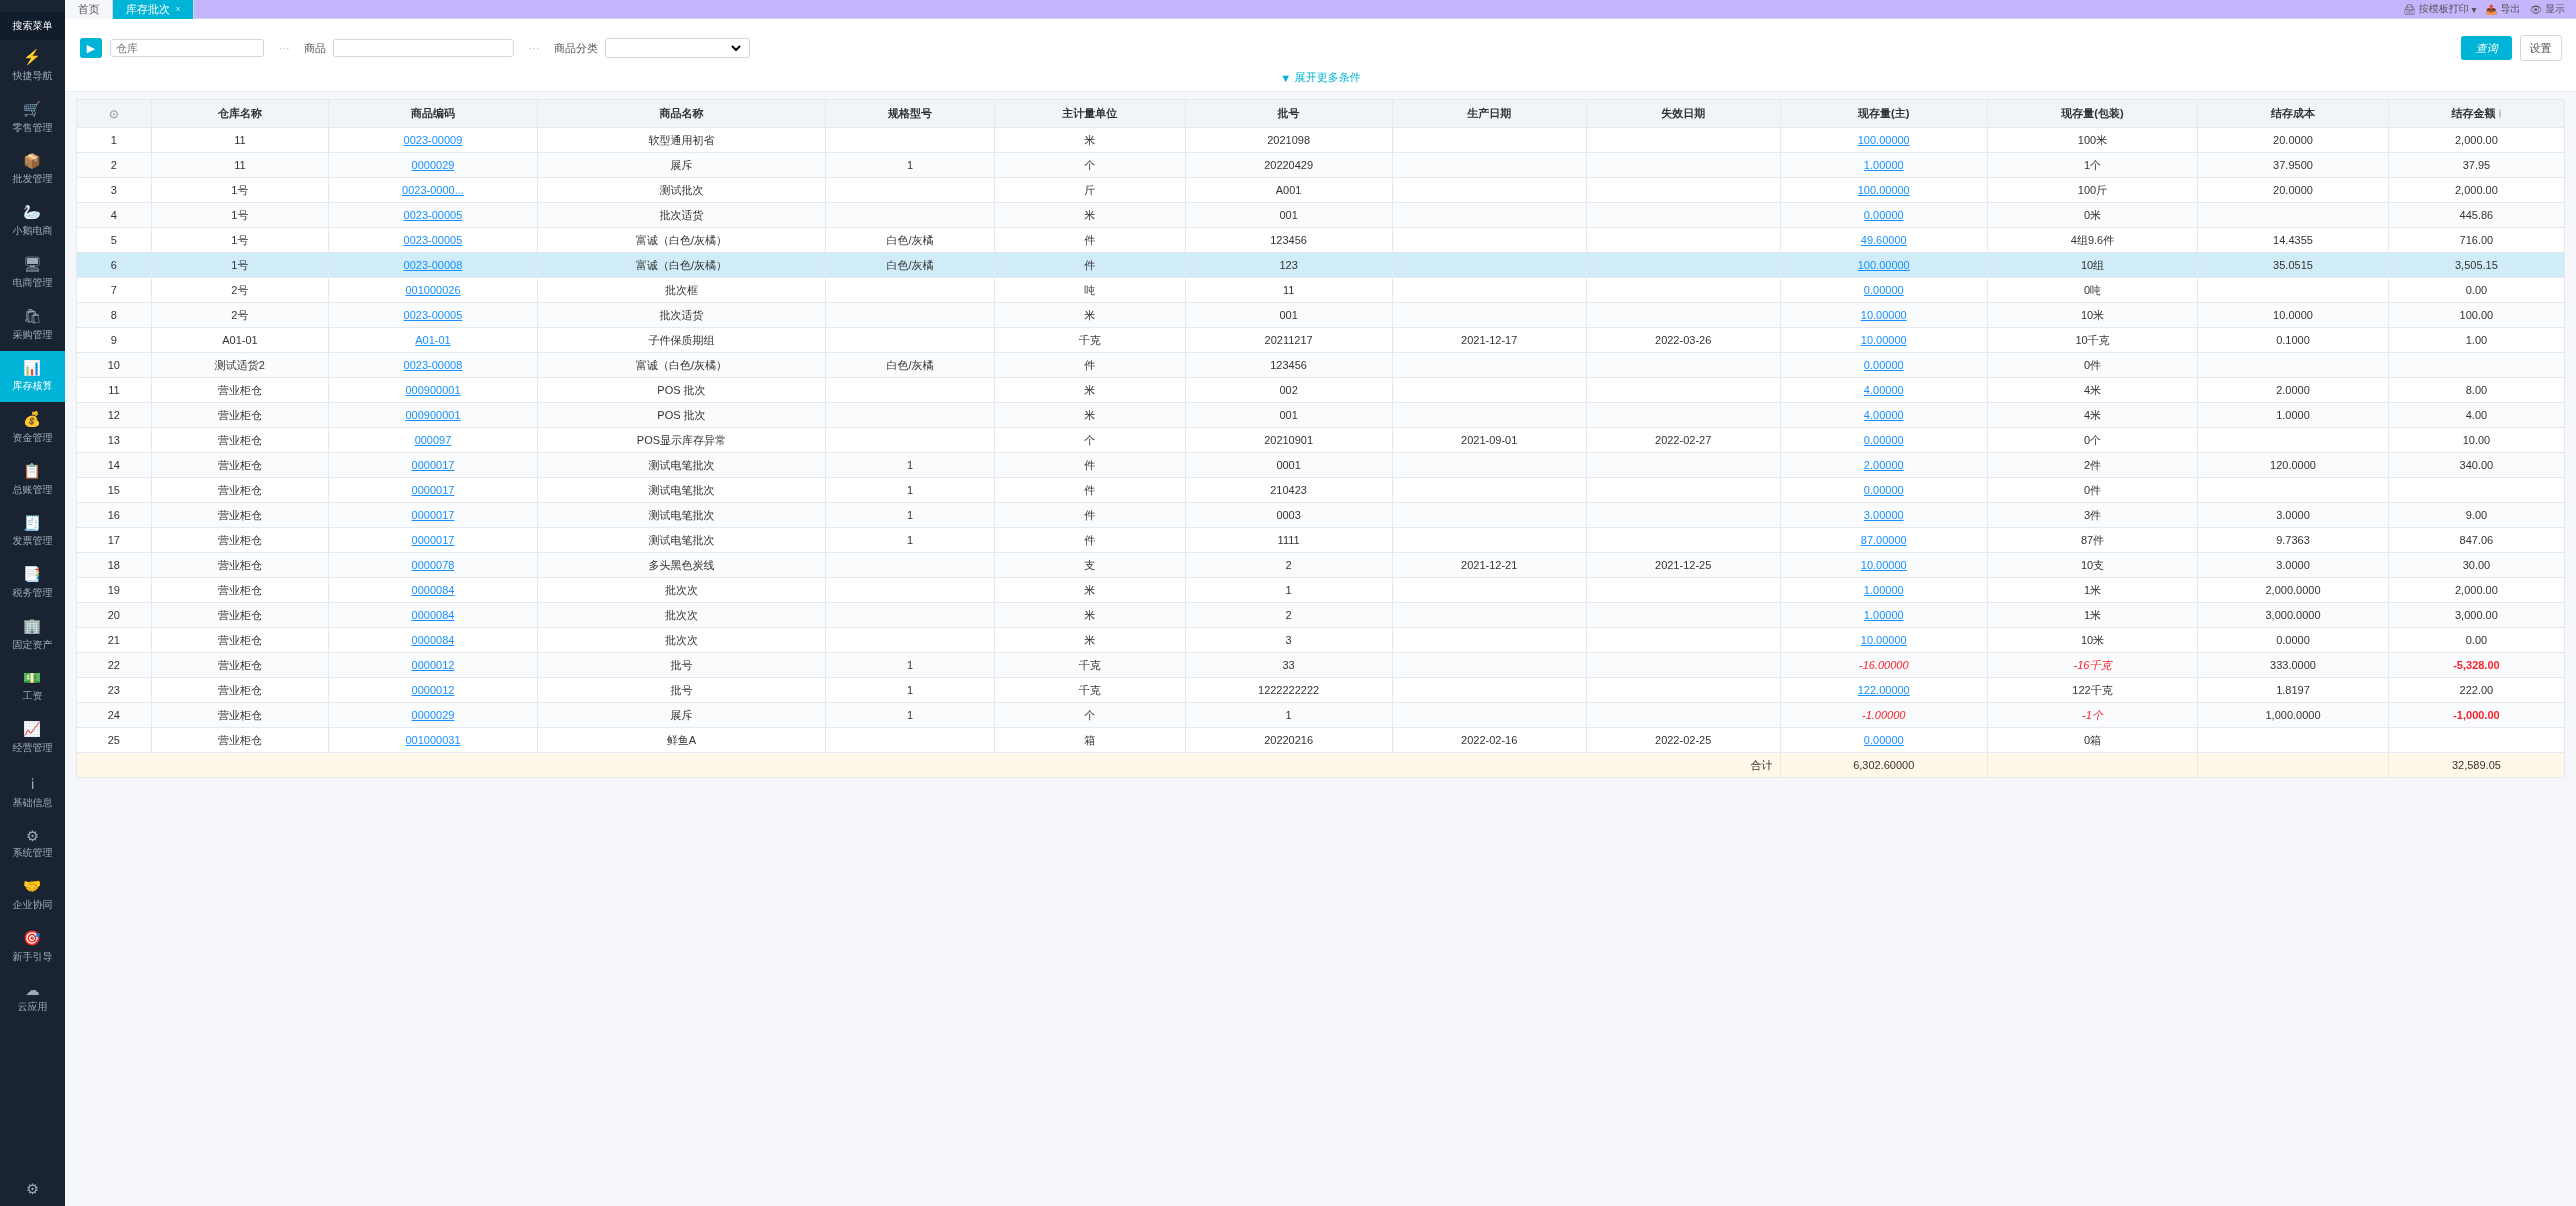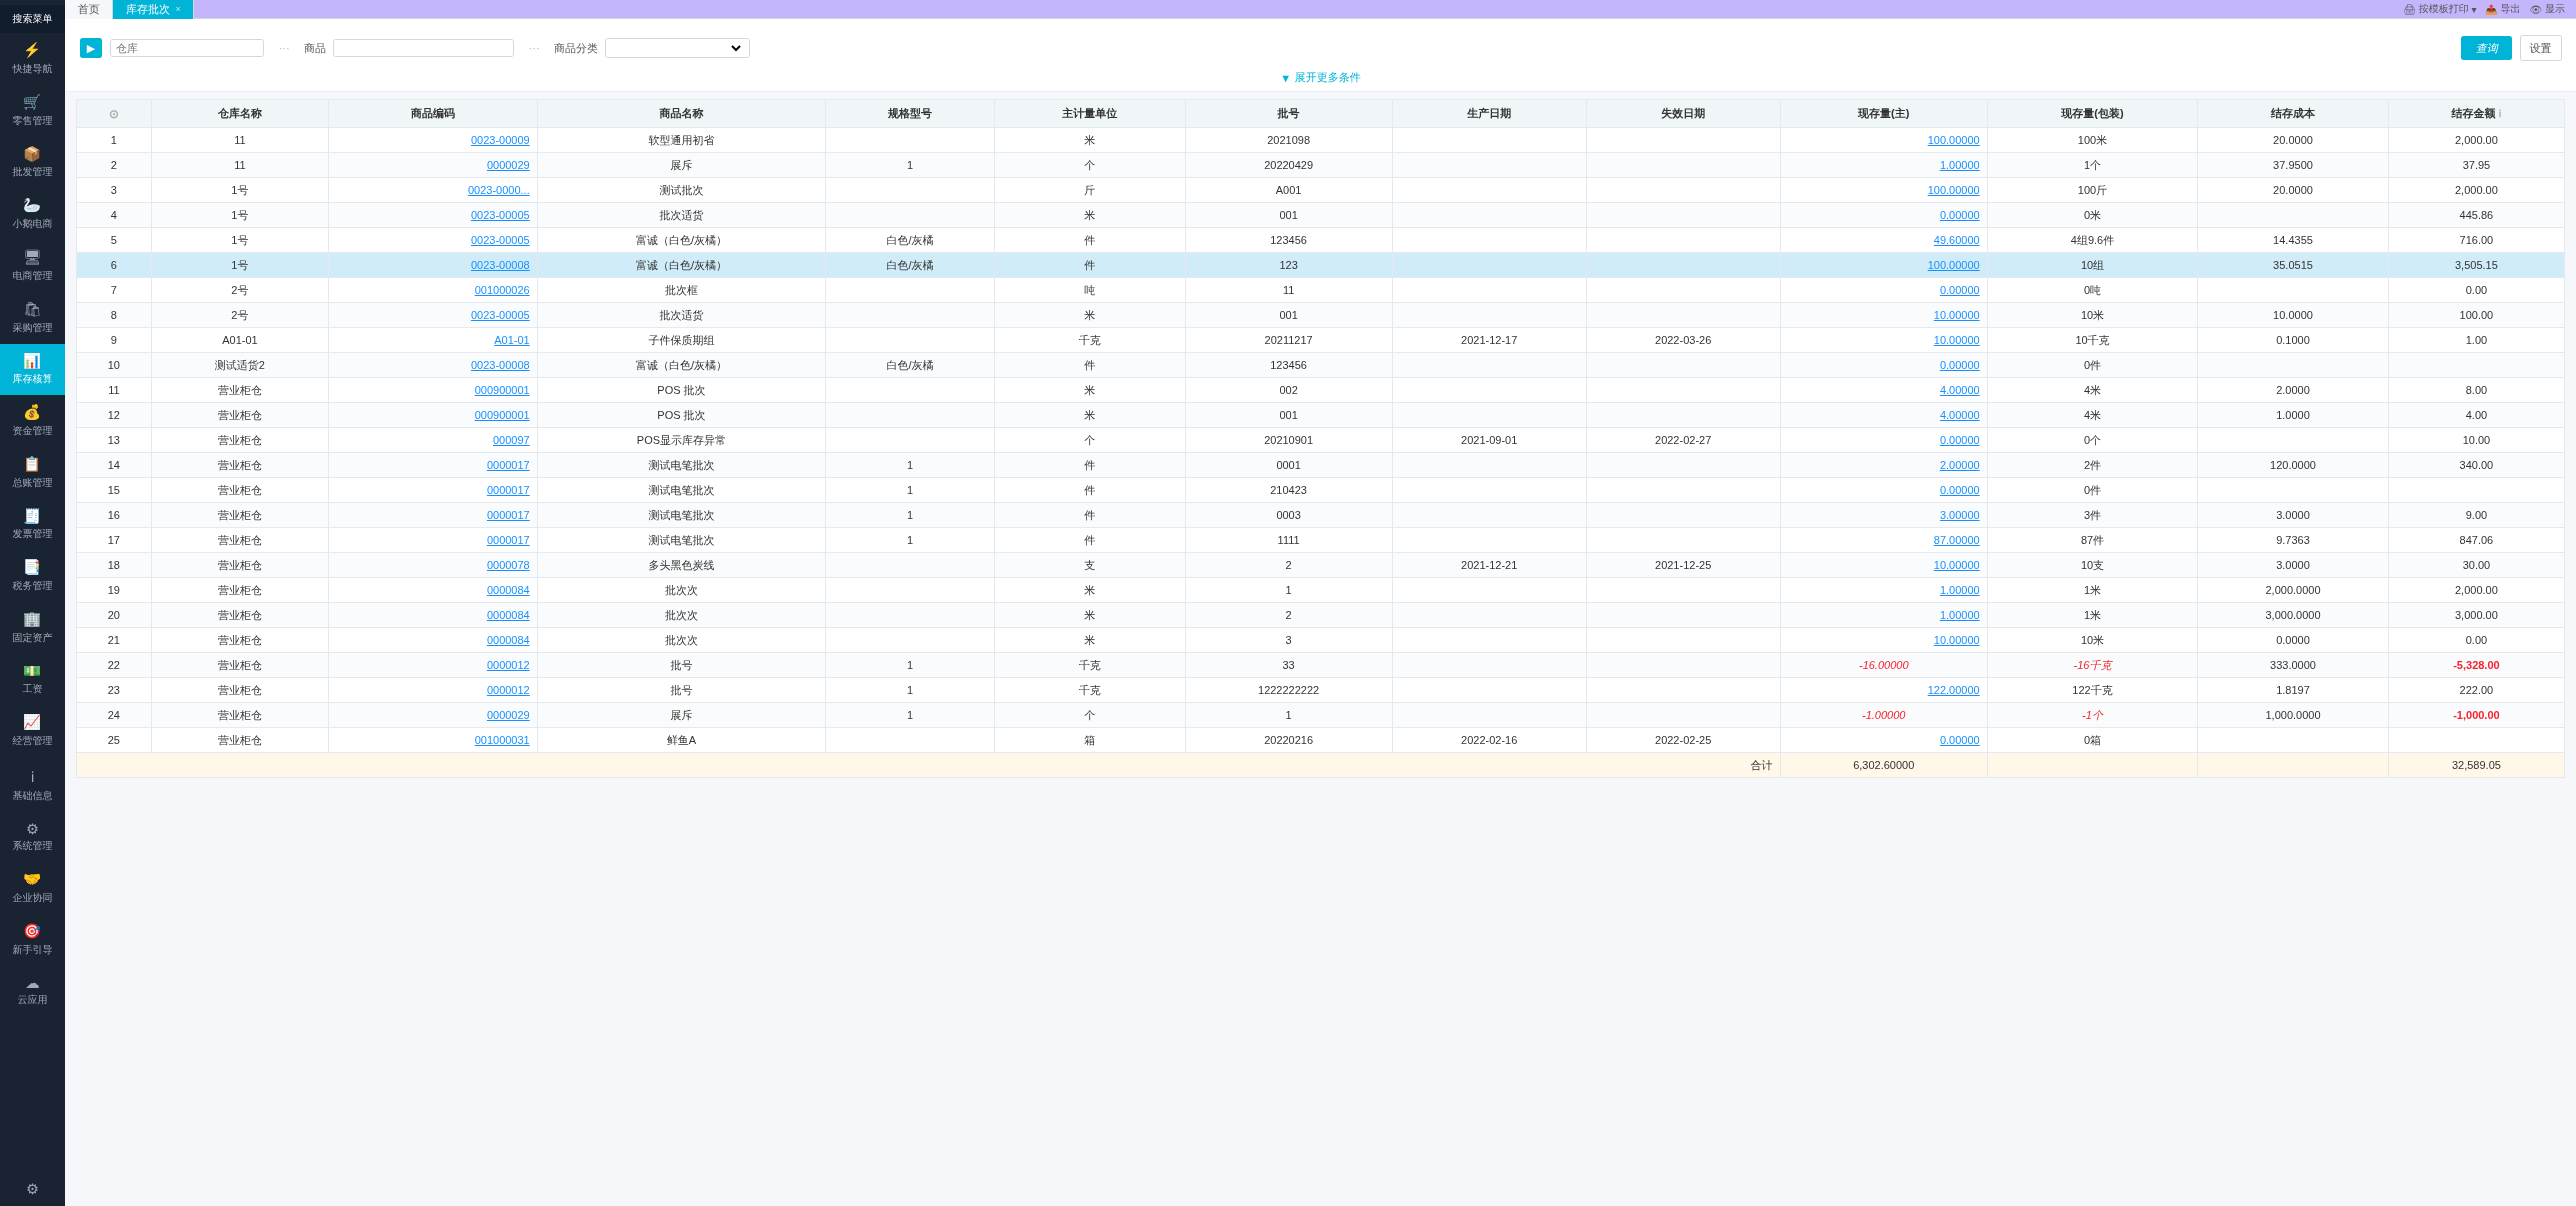--- a/index.html
+++ b/index.html
@@ -6,21 +6,21 @@
     body { font-family: 'Microsoft YaHei', Arial, sans-serif; font-size: 11px; background: #f0f2f5; display: flex; height: 100vh; overflow: hidden; }
 
     
     .sidebar {
       width: 65px;
       background: #1a2332;
       color: #a0aab8;
       display: flex;
       flex-direction: column;
       align-items: center;
-      padding-top: 5px;
+      padding-top: 12px;
       flex-shrink: 0;
       overflow-y: auto;
     }
     .sidebar-logo {
       width: 100%;
       background: #111c2d;
       padding: 7.2px 0;
       text-align: center;
       color: #fff;
       font-size: 10px;
@@ -224,21 +224,21 @@
     }
     .data-table td {
       padding: 4.5px 7.2px;
       border: 0.9px solid #e4e9ef;
       text-align: center;
       color: #333;
       white-space: nowrap;
     }
     .data-table tbody tr:nth-child(even) { background: #fafbfc; }
     .data-table tbody tr.highlighted { background: #d0ecf8; }
-    .data-table td.link-cell { color: #1890ff; cursor: pointer; text-decoration: underline; text-align: right; }
+    .data-table td.link-cell { color: #1890ff; cursor: pointer; text-decoration: underline; }
     .data-table td.red { color: #f5222d; font-style: italic; }
     .data-table td.red-bg { color: #f5222d; font-weight: bold; margin-top: 20px; }
 
     
     .total-row td {
       background: #fff8e8 !important;
       font-weight: normal;
       color: #333;
     }
 

